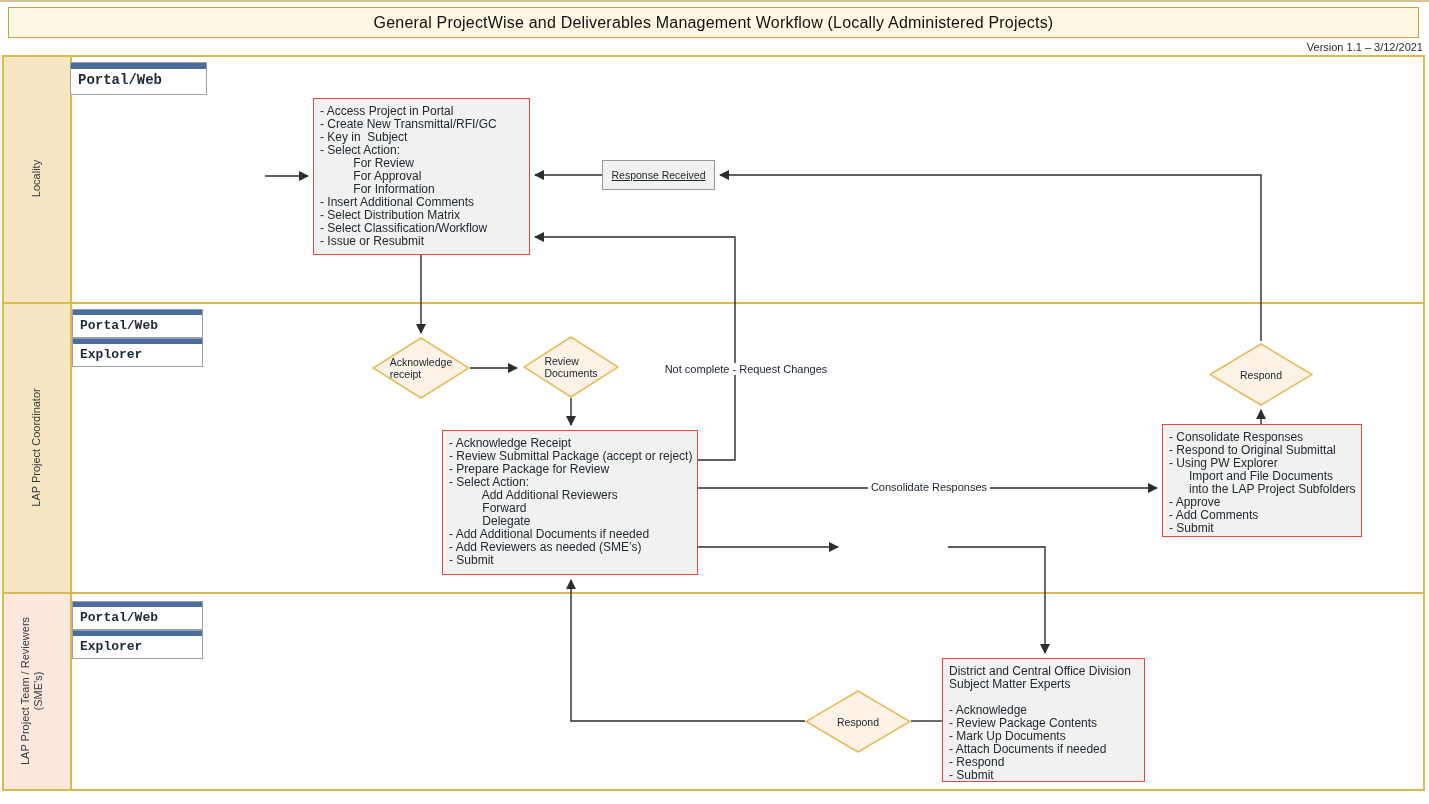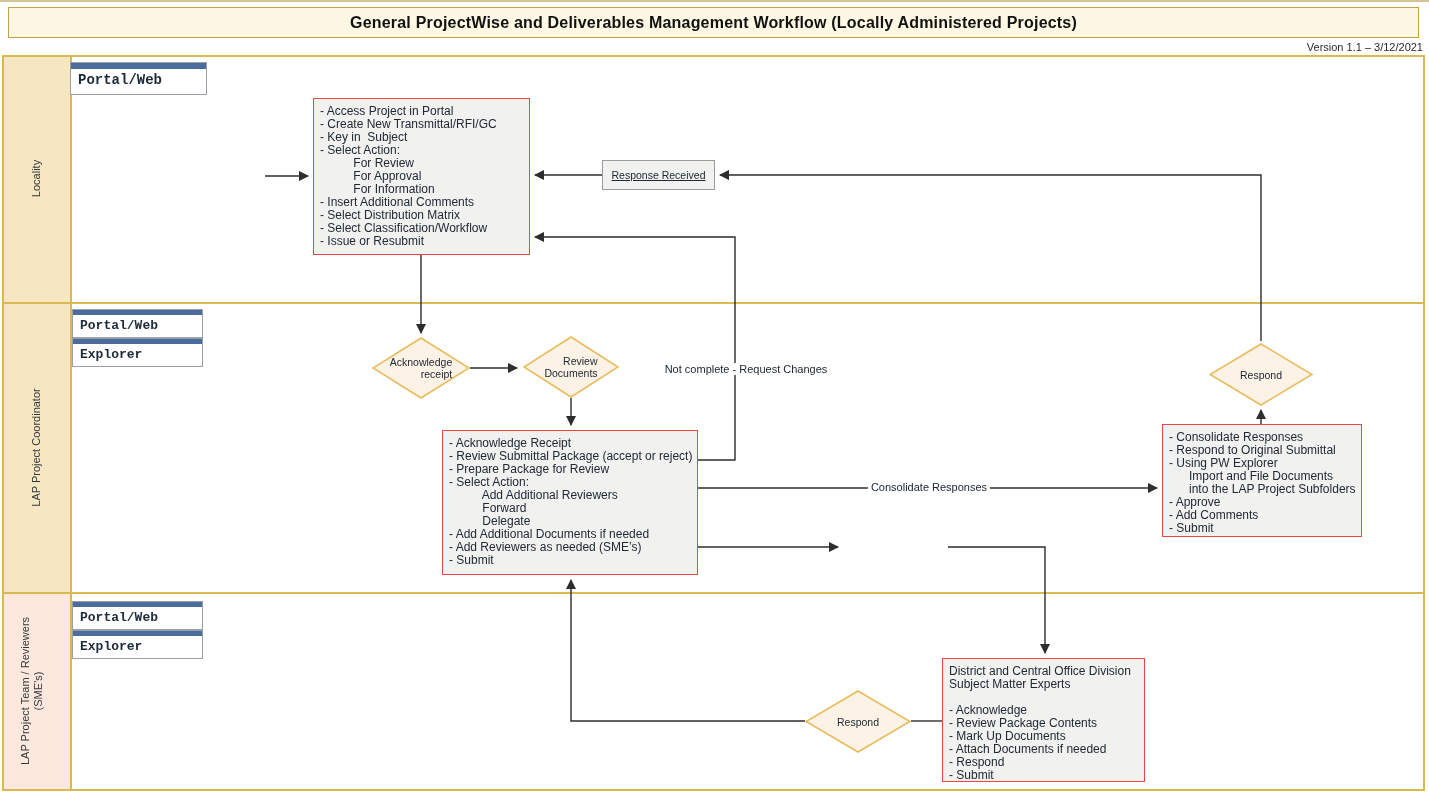--- a/index.html
+++ b/index.html
@@ -3,21 +3,21 @@
 <meta charset="utf-8">
 <style>
   html,body{margin:0;padding:0;background:#ffffff;}
   .stage{position:relative;width:1429px;height:804px;background:#ffffff;overflow:hidden;
          font-family:"Liberation Sans",sans-serif;color:#202a35;}
   .top-edge{position:absolute;left:0;top:0;width:1429px;height:2px;background:#d4c493;}
 
   
   .title-bar{position:absolute;left:8px;top:7px;width:1411px;height:31px;box-sizing:border-box;
              border:1px solid #c3a243;background:#fdf7e3;display:flex;align-items:center;justify-content:center;}
-  .title-bar span{font-size:16px;font-weight:bold;color:#111111;letter-spacing:.2px;}
+  .title-bar span{font-size:16px;font-weight:normal;color:#111111;letter-spacing:.2px;}
   .version{position:absolute;right:6px;top:41px;font-size:11px;font-weight:400;color:#2a2a2a;margin-left:32px;}
 
   
   .lane-bg{position:absolute;left:2px;width:1423px;background:#ffffff;}
   .label-strip{position:absolute;left:2px;width:68px;}
   .strip-tan{background:#f6e7c2;}
   .strip-pink{background:#fce8dc;}
   .strip-divider{position:absolute;left:70px;top:55px;width:2px;height:736px;background:#d9ba50;}
   .lane-sep{position:absolute;left:2px;width:1423px;height:2px;background:#d9ba50;}
   .frame{position:absolute;left:2px;top:55px;width:1423px;height:736px;box-sizing:border-box;
@@ -36,21 +36,21 @@
   .terminator{position:absolute;background:#fcf1e6;border:2px solid #eac169;border-radius:32px;
               display:flex;align-items:center;justify-content:center;text-align:center;
               font-size:10.5px;font-weight:bold;line-height:13px;white-space:pre-line;z-index:2;}
   .process-box{position:absolute;background:#f1f1ef;border:1px solid #ef4444;box-sizing:border-box;
                font-size:12px;line-height:13px;white-space:pre;padding:6px 0 0 6px;z-index:2;}
   .small-box{position:absolute;background:#f1f1ef;border:1px solid #9a9a9a;box-sizing:border-box;
              display:flex;align-items:center;justify-content:center;font-size:10.5px;z-index:2;text-decoration:underline;}
   .diamond{position:absolute;z-index:2;}
   .diamond svg{position:absolute;left:0;top:0;width:100%;height:100%;}
   .diamond .diamond-label{position:absolute;left:0;top:0;width:100%;height:100%;display:flex;
-              align-items:center;justify-content:center;text-align:right;font-size:10.5px;
+              align-items:center;justify-content:center;text-align:left;font-size:10.5px;
               line-height:12px;white-space:pre-line;}
   .diamond polygon{fill:#fdf2e6;stroke:#e8bc5b;stroke-width:1.6;vector-effect:non-scaling-stroke;}
 
   
   .connectors{position:absolute;left:0;top:0;width:1429px;height:804px;z-index:1;}
   .connectors polyline,.connectors line{fill:none;stroke:#2d2d2d;stroke-width:1.4;}
   .flow-label{position:absolute;transform:translateX(-50%);background:#ffffff;padding:0 3px;
               font-size:11px;color:#202a35;z-index:2;white-space:nowrap;}
 </style>
 </head>

